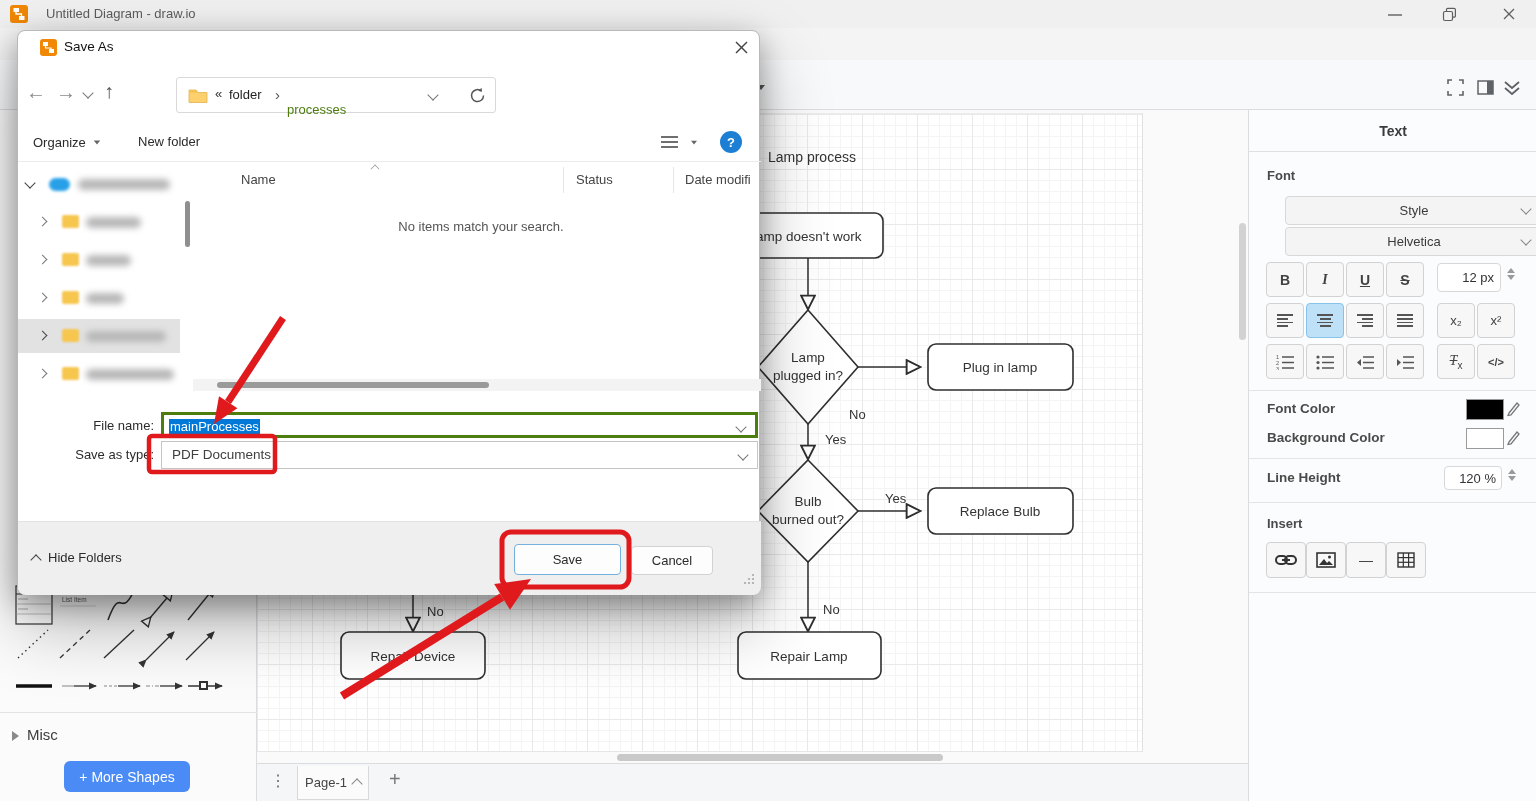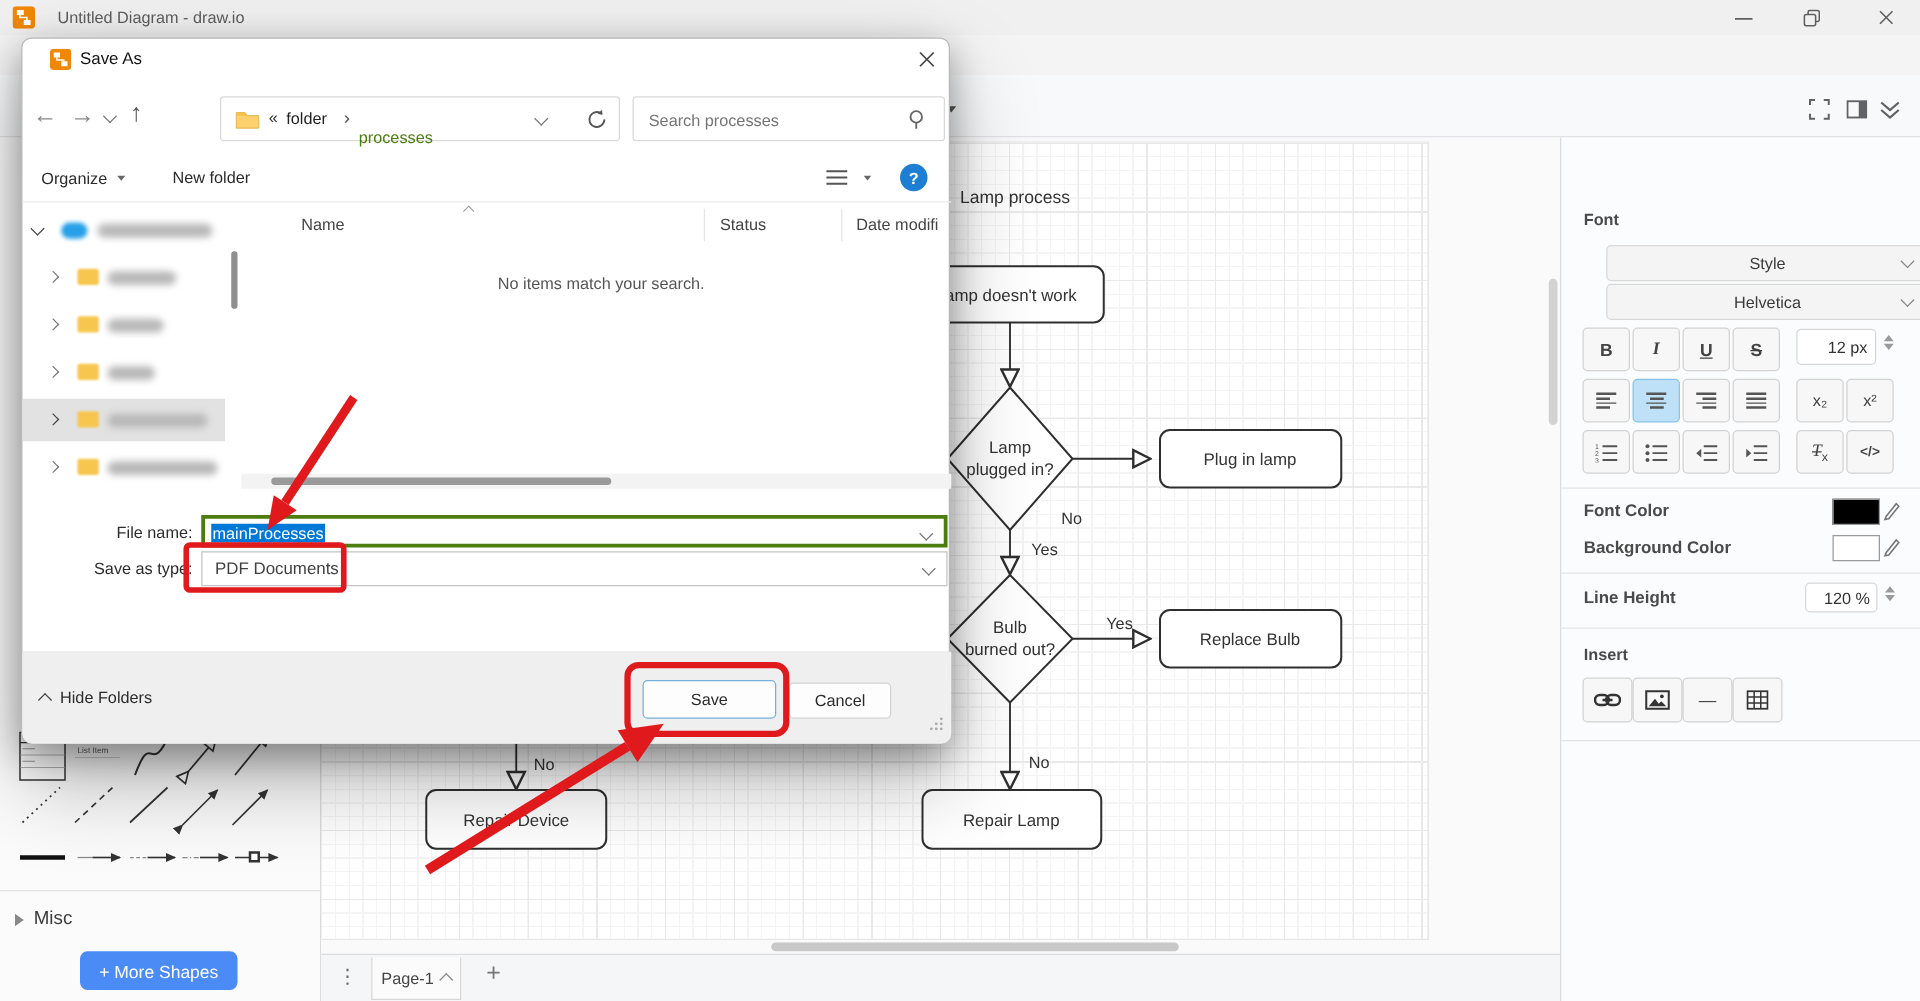--- a/index.html
+++ b/index.html
@@ -208,20 +208,23 @@
   <div class="abs" style="left:257px;top:763px;width:991px;height:38px;background:#f5f6f7;border-top:1px solid #dadce0;box-sizing:border-box;">
     <span class="abs" style="left:13px;top:7px;font-size:16px;color:#6b6b6b;">⋮</span>
     <div class="abs" style="left:40px;top:2px;width:72px;height:34px;background:#fbfbfb;border:1px solid #d8d8d8;border-top:none;box-sizing:border-box;display:flex;align-items:center;justify-content:center;gap:6px;">
       <span style="font-size:13px;color:#444;">Page-1</span>
       <span class="cvu" style="border-color:#888;margin-top:3px;"></span>
     </div>
     <span class="abs" style="left:132px;top:4px;font-size:20px;color:#777;">+</span>
   </div>
 
   <div class="abs" style="left:1248px;top:110px;width:288px;height:691px;background:#fbfcfd;border-left:1px solid #dadce0;box-sizing:border-box;">
+    <div class="abs" style="left:0;top:0;width:288px;height:42px;border-bottom:1px solid #e0e0e0;box-sizing:border-box;display:flex;align-items:center;justify-content:center;">
+      <span style="font-weight:bold;font-size:14px;color:#3b3b3b;">Text</span>
+    </div>
     <span class="flbl" style="left:18px;top:58px;">Font</span>
     <div class="fsel" style="left:16px;top:86px;width:256px;height:27px;">
       <span>Style</span>
       <span class="cvd" style="position:absolute;right:12px;top:8px;border-color:#888;"></span>
     </div>
     <div class="fsel" style="left:16px;top:117px;width:256px;height:27px;">
       <span>Helvetica</span>
       <span class="cvd" style="position:absolute;right:12px;top:8px;border-color:#888;"></span>
     </div>
 
@@ -420,27 +423,20 @@
       <span class="abs dlg-txt" style="left:52px;top:9px;color:#222;">folder</span>
       <span class="abs dlg-txt" style="left:98px;top:8px;color:#555;font-size:15px;">›</span>
       <span class="abs dlg-txt" style="left:110px;top:24px;color:#4d7c0f;">processes</span>
       <span class="cvd abs" style="left:252px;top:13px;border-color:#777;"></span>
       <svg class="abs" style="left:291px;top:8px;" width="19" height="19">
         <path d="M15.5 9.5 A6 6 0 1 1 13.6 5.2" fill="none" stroke="#555" stroke-width="1.5"></path>
         <path d="M13.6 1.8 L13.9 5.6 L10.2 5.1 z" fill="#555"></path>
       </svg>
     </div>
 
-    <div class="abs" style="left:488px;top:46px;width:250px;height:36px;background:#fff;border:1px solid #d9d9d9;border-radius:3px;box-sizing:border-box;">
-      <input style="position: absolute; left: 10px; top: 7px; width: 195px; height: 20px; border: none; outline: none; font-size: 13px; font-family: &quot;Liberation Sans&quot;, sans-serif; color: rgb(51, 51, 51); background: transparent;" placeholder="Search processes">
-      <svg class="abs" style="left:219px;top:9px;" width="16" height="17">
-        <circle cx="7" cy="6.5" r="4.6" fill="none" stroke="#666" stroke-width="1.5"></circle>
-        <line x1="7" y1="11.1" x2="7" y2="16" stroke="#666" stroke-width="1.5"></line>
-      </svg>
-    </div>
 
     <div class="abs" style="left:15px;top:100px;height:22px;display:flex;align-items:center;gap:7px;">
       <span class="dlg-txt">Organize</span>
       <span class="tri-d" style="border-top-color:#666;transform:scale(.8);"></span>
     </div>
     <span class="abs dlg-txt" style="left:120px;top:103px;">New folder</span>
     <svg class="abs" style="left:643px;top:104px;" width="17" height="14">
       <g stroke="#555" stroke-width="1.7">
           <line x1="0" y1="2" x2="17" y2="2"></line>
           <line x1="0" y1="7" x2="17" y2="7"></line>

